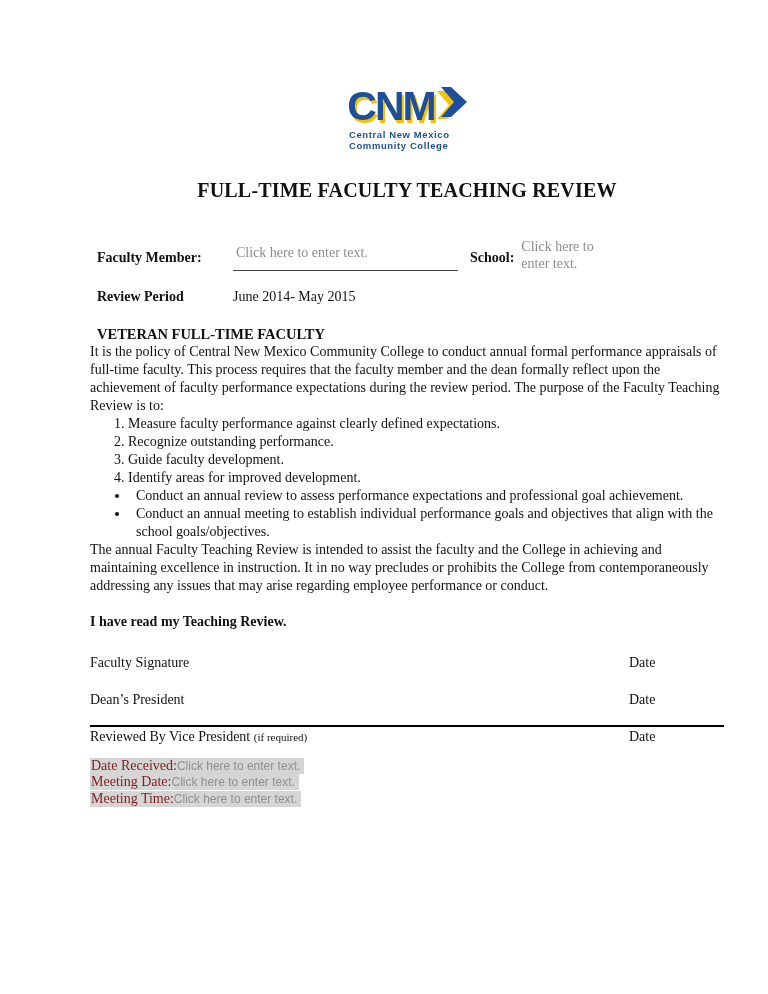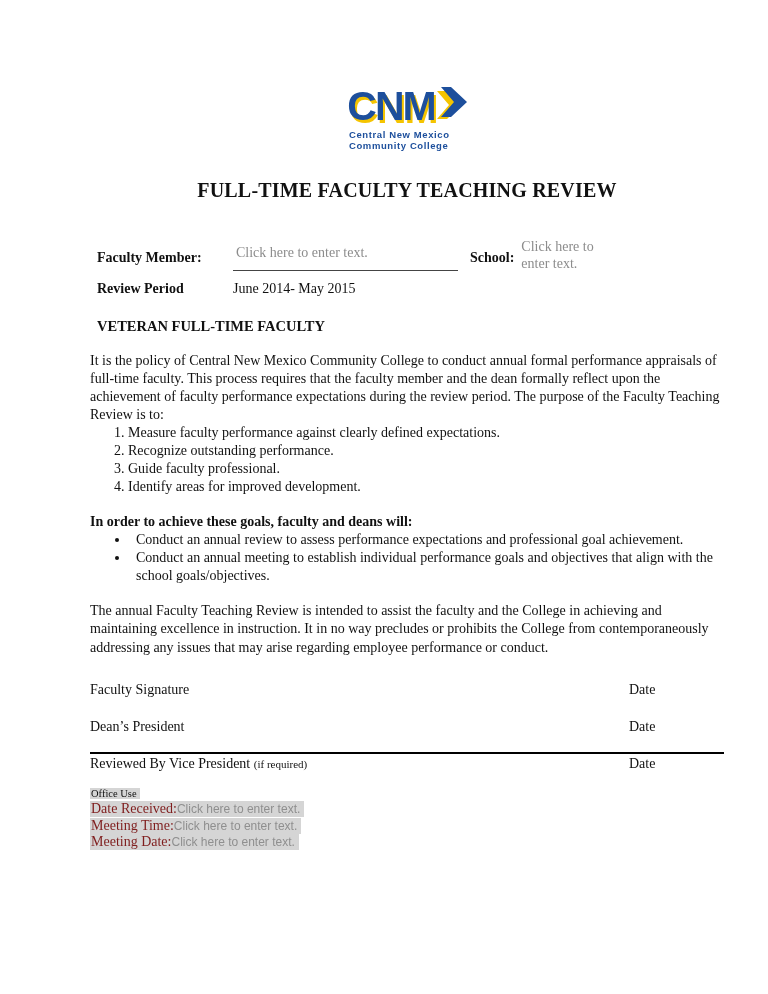--- a/index.html
+++ b/index.html
@@ -81,31 +81,31 @@
     cursor: text;
   }
   .school-label { margin-left: 12px; padding-top: 6px; }
   .school-entry {
     margin-left: 7px;
     width: 86px;
     color: #8c8c8c;
     line-height: 1.25;
     cursor: text;
   }
-  .review-row { margin-top: 8px; }
+  .review-row { margin-top: 16px; }
   .review-label { flex: 0 0 136px; }
 
   
   .section-heading {
     font-weight: bold;
     font-size: 14.5px;
     margin-top: 21px;
     padding-left: 7px;
   }
-  .para { margin-top: 17px; line-height: 1.29; }
+  .para { line-height: 1.29; }
   ol.purpose {
     margin: 0 0 0 24px;
     padding-left: 14px;
     line-height: 1.29;
   }
   .goals-heading { font-weight: bold; margin-top: 17px; line-height: 1.29; }
   ul.goals {
     margin: 0 0 0 28px;
     padding-left: 12px;
     line-height: 1.29;
@@ -185,32 +185,32 @@
       <span>June 2014- May 2015</span>
     </div>
 
     <div class="section-heading">VETERAN FULL-TIME FACULTY</div>
 
     <div class="para">It is the policy of Central New Mexico Community College to conduct annual formal performance appraisals of full-time faculty.  This process requires that the faculty member and the dean formally reflect upon the achievement of faculty performance expectations during the review period.  The purpose of the Faculty Teaching Review is to:</div>
 
     <ol class="purpose">
       <li>Measure faculty performance against clearly defined expectations.</li>
       <li>Recognize outstanding performance.</li>
-      <li>Guide faculty professional.</li>
+      <li>Guide faculty development.</li>
       <li>Identify areas for improved development.</li>
     </ol>
 
-    <div class="goals-heading">In order to achieve these goals, faculty and deans will:</div>
     <ul class="goals">
       <li>Conduct an annual review to assess performance expectations and professional goal achievement.</li>
       <li>Conduct an annual meeting to establish individual performance goals and objectives that align with the school goals/objectives.</li>
     </ul>
 
     <div class="para">The annual Faculty Teaching Review is intended to assist the faculty and the College in achieving and maintaining excellence in instruction.  It in no way precludes or prohibits the College from contemporaneously addressing any issues that may arise regarding employee performance or conduct.</div>
 
+    <div class="ack">I have read my Teaching Review.</div>
 
     <div class="sig-row first">
       <span class="sig-label">Faculty Signature</span>
       <span>Date</span>
     </div>
     <div class="sig-row">
       <span class="sig-label">Dean’s President</span>
       <span>Date</span>
     </div>
 
@@ -218,31 +218,28 @@
 
     <div class="sig-row reviewed-row">
       <span class="sig-label">
         <span>Reviewed By Vice President</span>
         <span class="sig-note">(if required)</span>
       </span>
       <span>Date</span>
     </div>
 
     <div class="office-use">
-      <div>
-        <span class="office-use-heading">Office Use</span>
-      </div>
       <div class="office-row">
         <span class="office-label">Date Received:</span>
         <span class="office-entry">Click here to enter text.</span>
       </div>
       <div class="office-row">
+        <span class="office-label">Meeting Date:</span>
+        <span class="office-entry">Click here to enter text.</span>
+      </div>
+      <div class="office-row">
         <span class="office-label">Meeting Time:</span>
         <span class="office-entry">Click here to enter text.</span>
       </div>
-      <div class="office-row">
-        <span class="office-label">Meeting Date:</span>
-        <span class="office-entry">Click here to enter text.</span>
-      </div>
     </div>
 
   </div>
 </div>
 
 </body></html>

